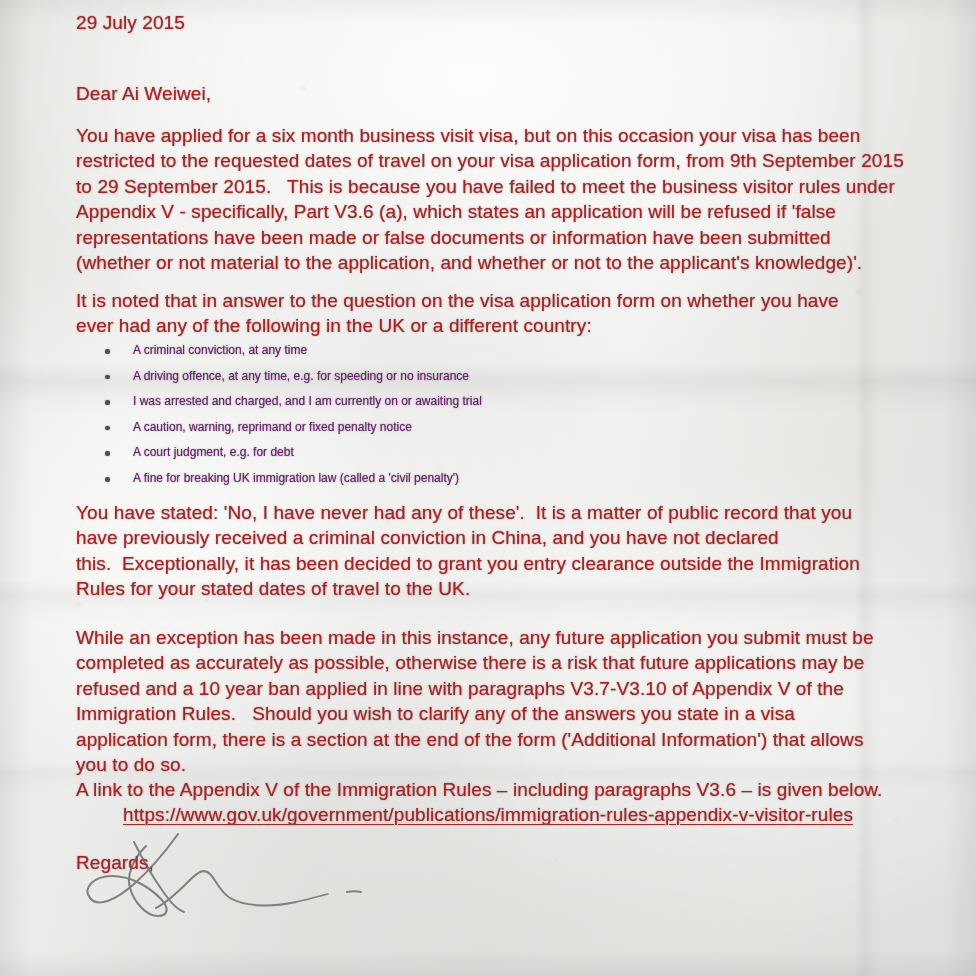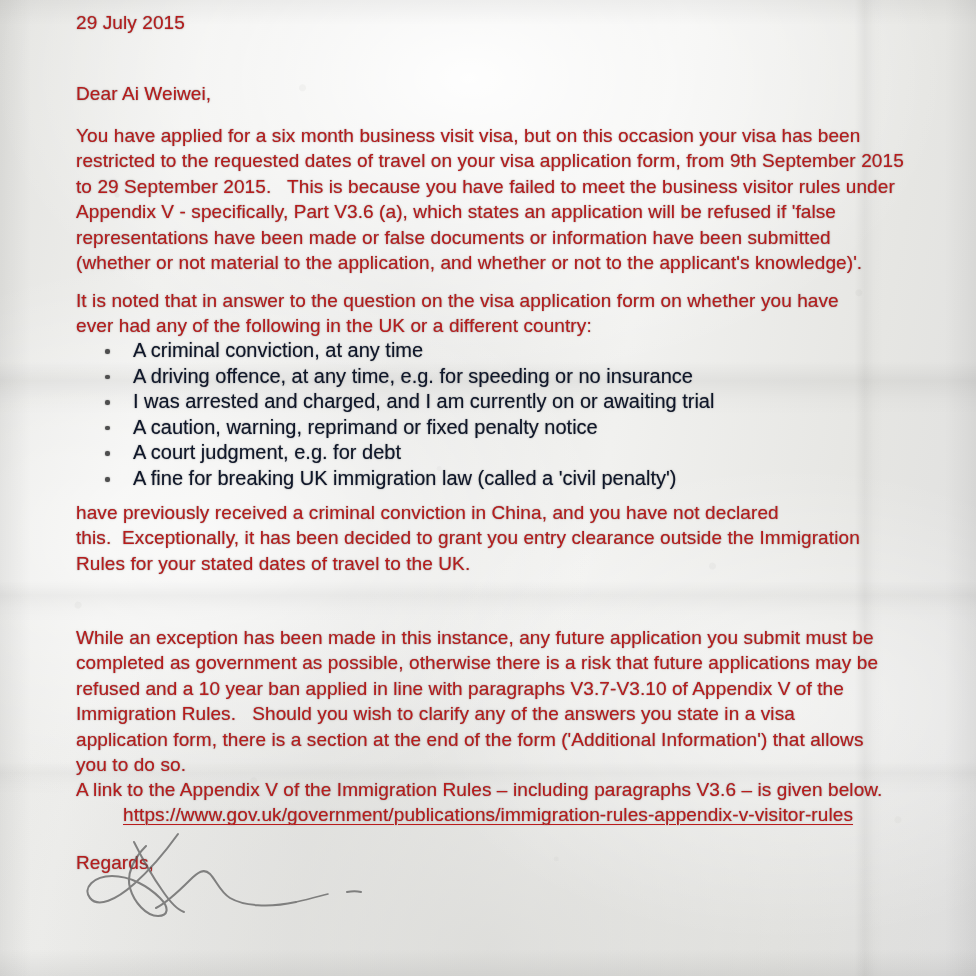--- a/index.html
+++ b/index.html
@@ -81,24 +81,24 @@
   }
   .ital { }
   ul.bullets {
     margin: 0;
     padding: 0;
     list-style: none;
   }
   ul.bullets li {
     position: relative;
     padding-left: 57px;
-    font-size: 20px;
+    font-size: 12px;
     line-height: 25.6px;
     white-space: pre;
-    color: #0f172a;
+    color: #701a75;
     text-shadow: 0 0 1.15px rgba(90,90,90,.75), 0 0 2.6px rgba(140,140,140,.30);
   }
   ul.bullets li::before {
     content: "";
     position: absolute;
     left: 29px;
     top: 11px;
     width: 4.6px;
     height: 4.6px;
     border-radius: 50%;
@@ -157,28 +157,29 @@
     <ul class="bullets blk" style="top:338px">
       <li>A criminal conviction, at any time</li>
       <li>A driving offence, at any time, e.g. for speeding or no insurance</li>
       <li>I was arrested and charged, and I am currently on or awaiting trial</li>
       <li>A caution, warning, reprimand or fixed penalty notice</li>
       <li>A court judgment, e.g. for debt</li>
       <li>A fine for breaking UK immigration law (called a 'civil penalty')</li>
     </ul>
 
     <div class="blk" style="top:500px">
+      <div class="ln"><span>You have stated: </span><span class="ital">'No, I have never had any of these'.</span><span>  It is a matter of public record that you</span></div>
       <div class="ln">have previously received a criminal conviction in China, and you have not declared</div>
       <div class="ln">this.  Exceptionally, it has been decided to grant you entry clearance outside the Immigration</div>
       <div class="ln">Rules for your stated dates of travel to the UK.</div>
     </div>
 
     <div class="blk" style="top:625px">
       <div class="ln">While an exception has been made in this instance, any future application you submit must be</div>
-      <div class="ln">completed as government as possible, otherwise there is a risk that future applications may be</div>
+      <div class="ln">completed as accurately as possible, otherwise there is a risk that future applications may be</div>
       <div class="ln">refused and a 10 year ban applied in line with paragraphs V3.7-V3.10 of Appendix V of the</div>
       <div class="ln">Immigration Rules.   Should you wish to clarify any of the answers you state in a visa</div>
       <div class="ln">application form, there is a section at the end of the form ('Additional Information') that allows</div>
       <div class="ln">you to do so.</div>
     </div>
 
     <div class="blk" style="top:777px">
       <div class="ln">A link to the Appendix V of the Immigration Rules – including paragraphs V3.6 – is given below.</div>
       <div class="ln urlline">https://www.gov.uk/government/publications/immigration-rules-appendix-v-visitor-rules</div>
     </div>

